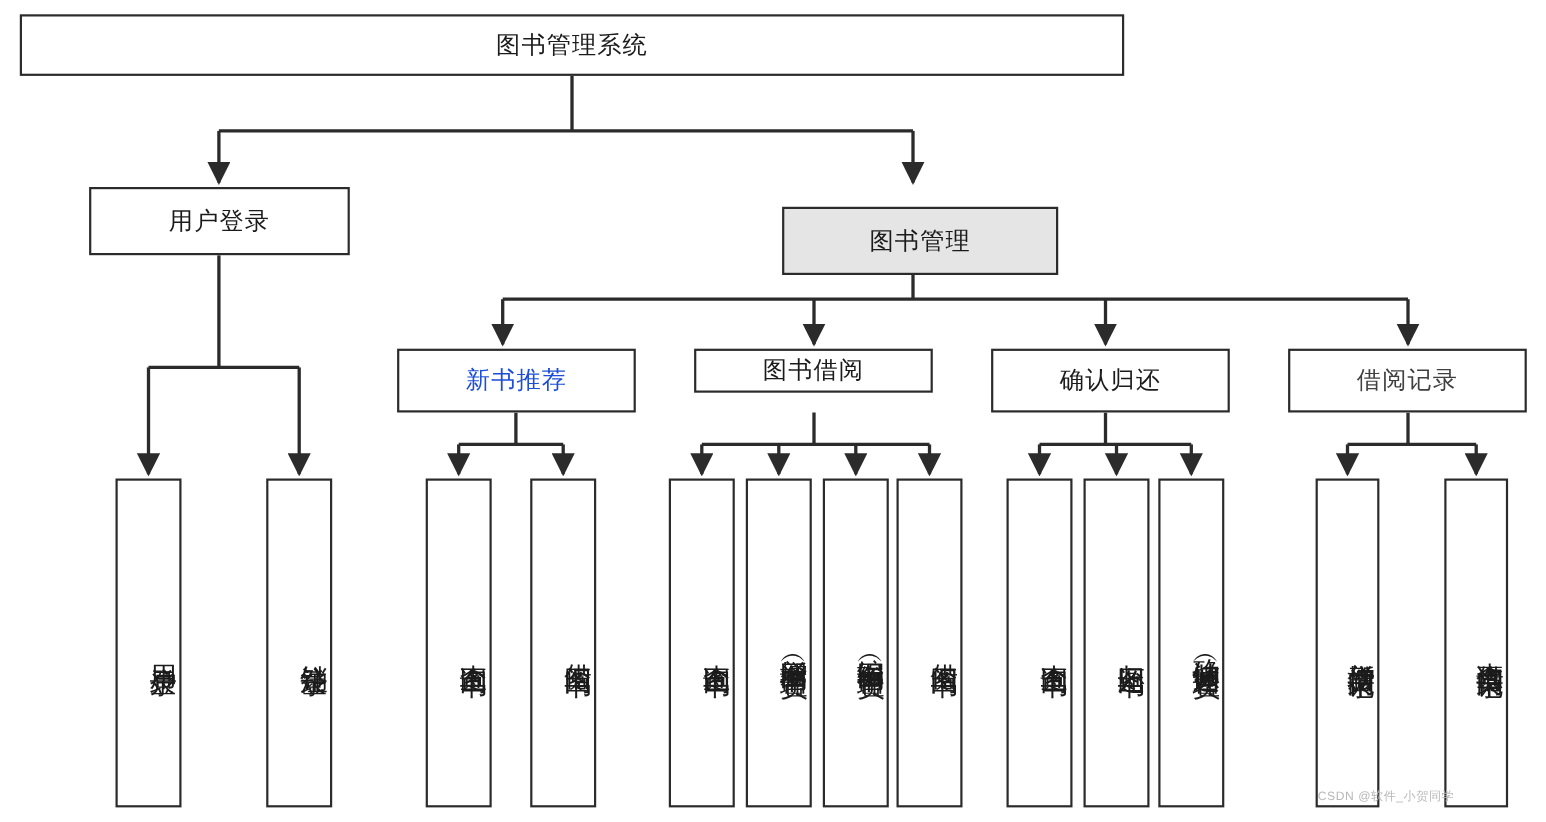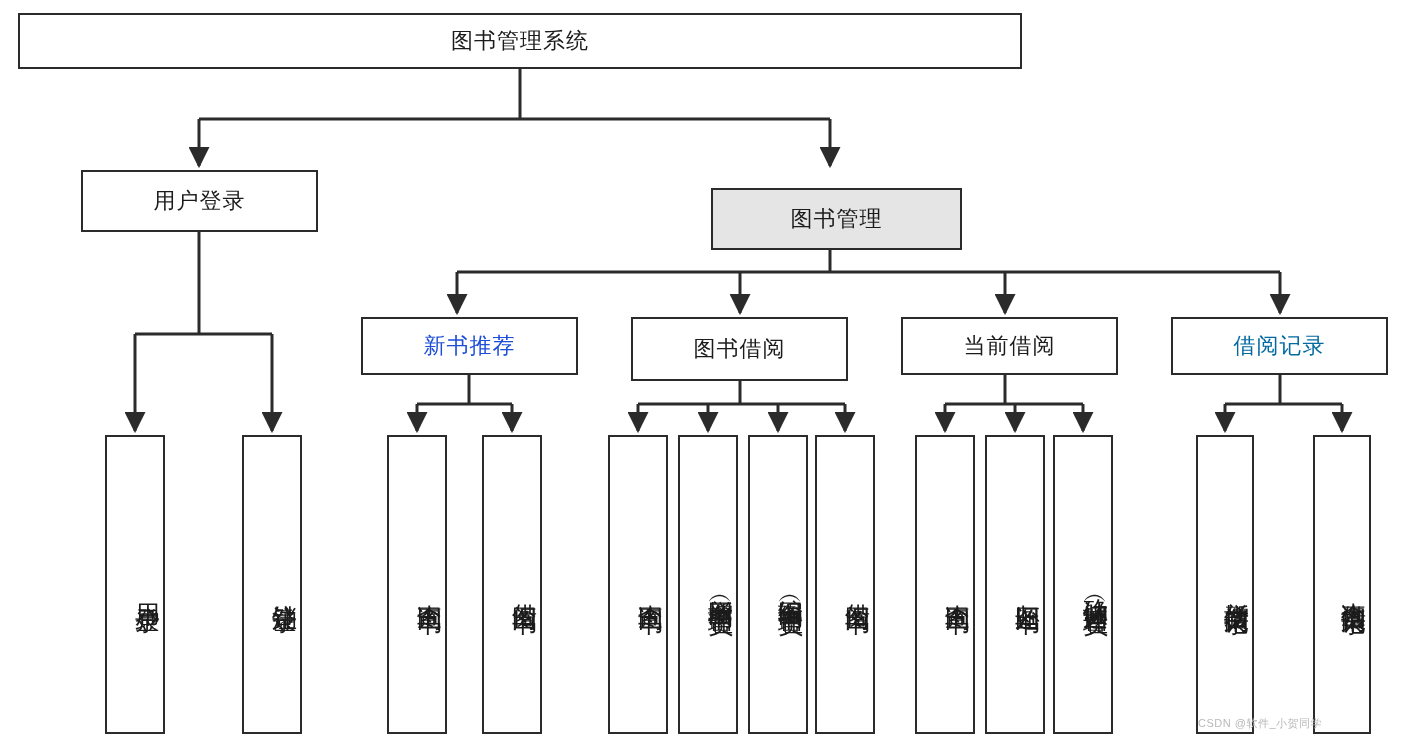--- a/index.html
+++ b/index.html
@@ -128,27 +128,27 @@
   <div class="node horiz" id="node-l1-0" style="left: 81px; top: 170px; width: 237px; height: 62px; border-color: rgb(43, 43, 43); background: rgb(255, 255, 255); color: rgb(27, 27, 27);">
     <span>用户登录</span>
   </div>
   <div class="node horiz" id="node-l1-1" style="left: 711px; top: 170px; width: 251px; height: 62px; border-color: rgb(43, 43, 43); background: #e5e5e5; color: rgb(27, 27, 27); margin-top: 18px;">
     <span>图书管理</span>
   </div>
 
   <div class="node horiz" id="node-l2-0" style="left: 361px; top: 317px; width: 217px; height: 58px; border-color: rgb(43, 43, 43); background: rgb(255, 255, 255); color: #1d4ed8;">
     <span>新书推荐</span>
   </div>
-  <div class="node horiz" id="node-l2-1" style="left: 631px; top: 317px; width: 217px; height: 64px; border-color: rgb(43, 43, 43); background: rgb(255, 255, 255); color: rgb(27, 27, 27);">
+  <div class="node horiz" id="node-l2-1" style="left: 631px; top: 317px; width: 217px; height: 40px; border-color: rgb(43, 43, 43); background: rgb(255, 255, 255); color: rgb(27, 27, 27);">
     <span>图书借阅</span>
   </div>
   <div class="node horiz" id="node-l2-2" style="left: 901px; top: 317px; width: 217px; height: 58px; border-color: rgb(43, 43, 43); background: rgb(255, 255, 255); color: rgb(27, 27, 27);">
-    <span>当前借阅</span>
+    <span>确认归还</span>
   </div>
-  <div class="node horiz" id="node-l2-3" style="left: 1171px; top: 317px; width: 217px; height: 58px; border-color: rgb(43, 43, 43); background: rgb(255, 255, 255); color: #0369a1;">
+  <div class="node horiz" id="node-l2-3" style="left: 1171px; top: 317px; width: 217px; height: 58px; border-color: rgb(43, 43, 43); background: rgb(255, 255, 255); color: #404040;">
     <span>借阅记录</span>
   </div>
 
   <div class="node vert" id="node-leaf-0" style="left: 105px; top: 435px; width: 60px; height: 299px; border-color: rgb(43, 43, 43); background: rgb(255, 255, 255); color: rgb(27, 27, 27);">
     <span class="vtext">用户登录</span>
   </div>
   <div class="node vert" id="node-leaf-1" style="left: 242px; top: 435px; width: 60px; height: 299px; border-color: rgb(43, 43, 43); background: rgb(255, 255, 255); color: rgb(27, 27, 27);">
     <span class="vtext">注销登录</span>
   </div>
   <div class="node vert" id="node-leaf-2" style="left: 387px; top: 435px; width: 60px; height: 299px; border-color: rgb(43, 43, 43); background: rgb(255, 255, 255); color: rgb(27, 27, 27);">

